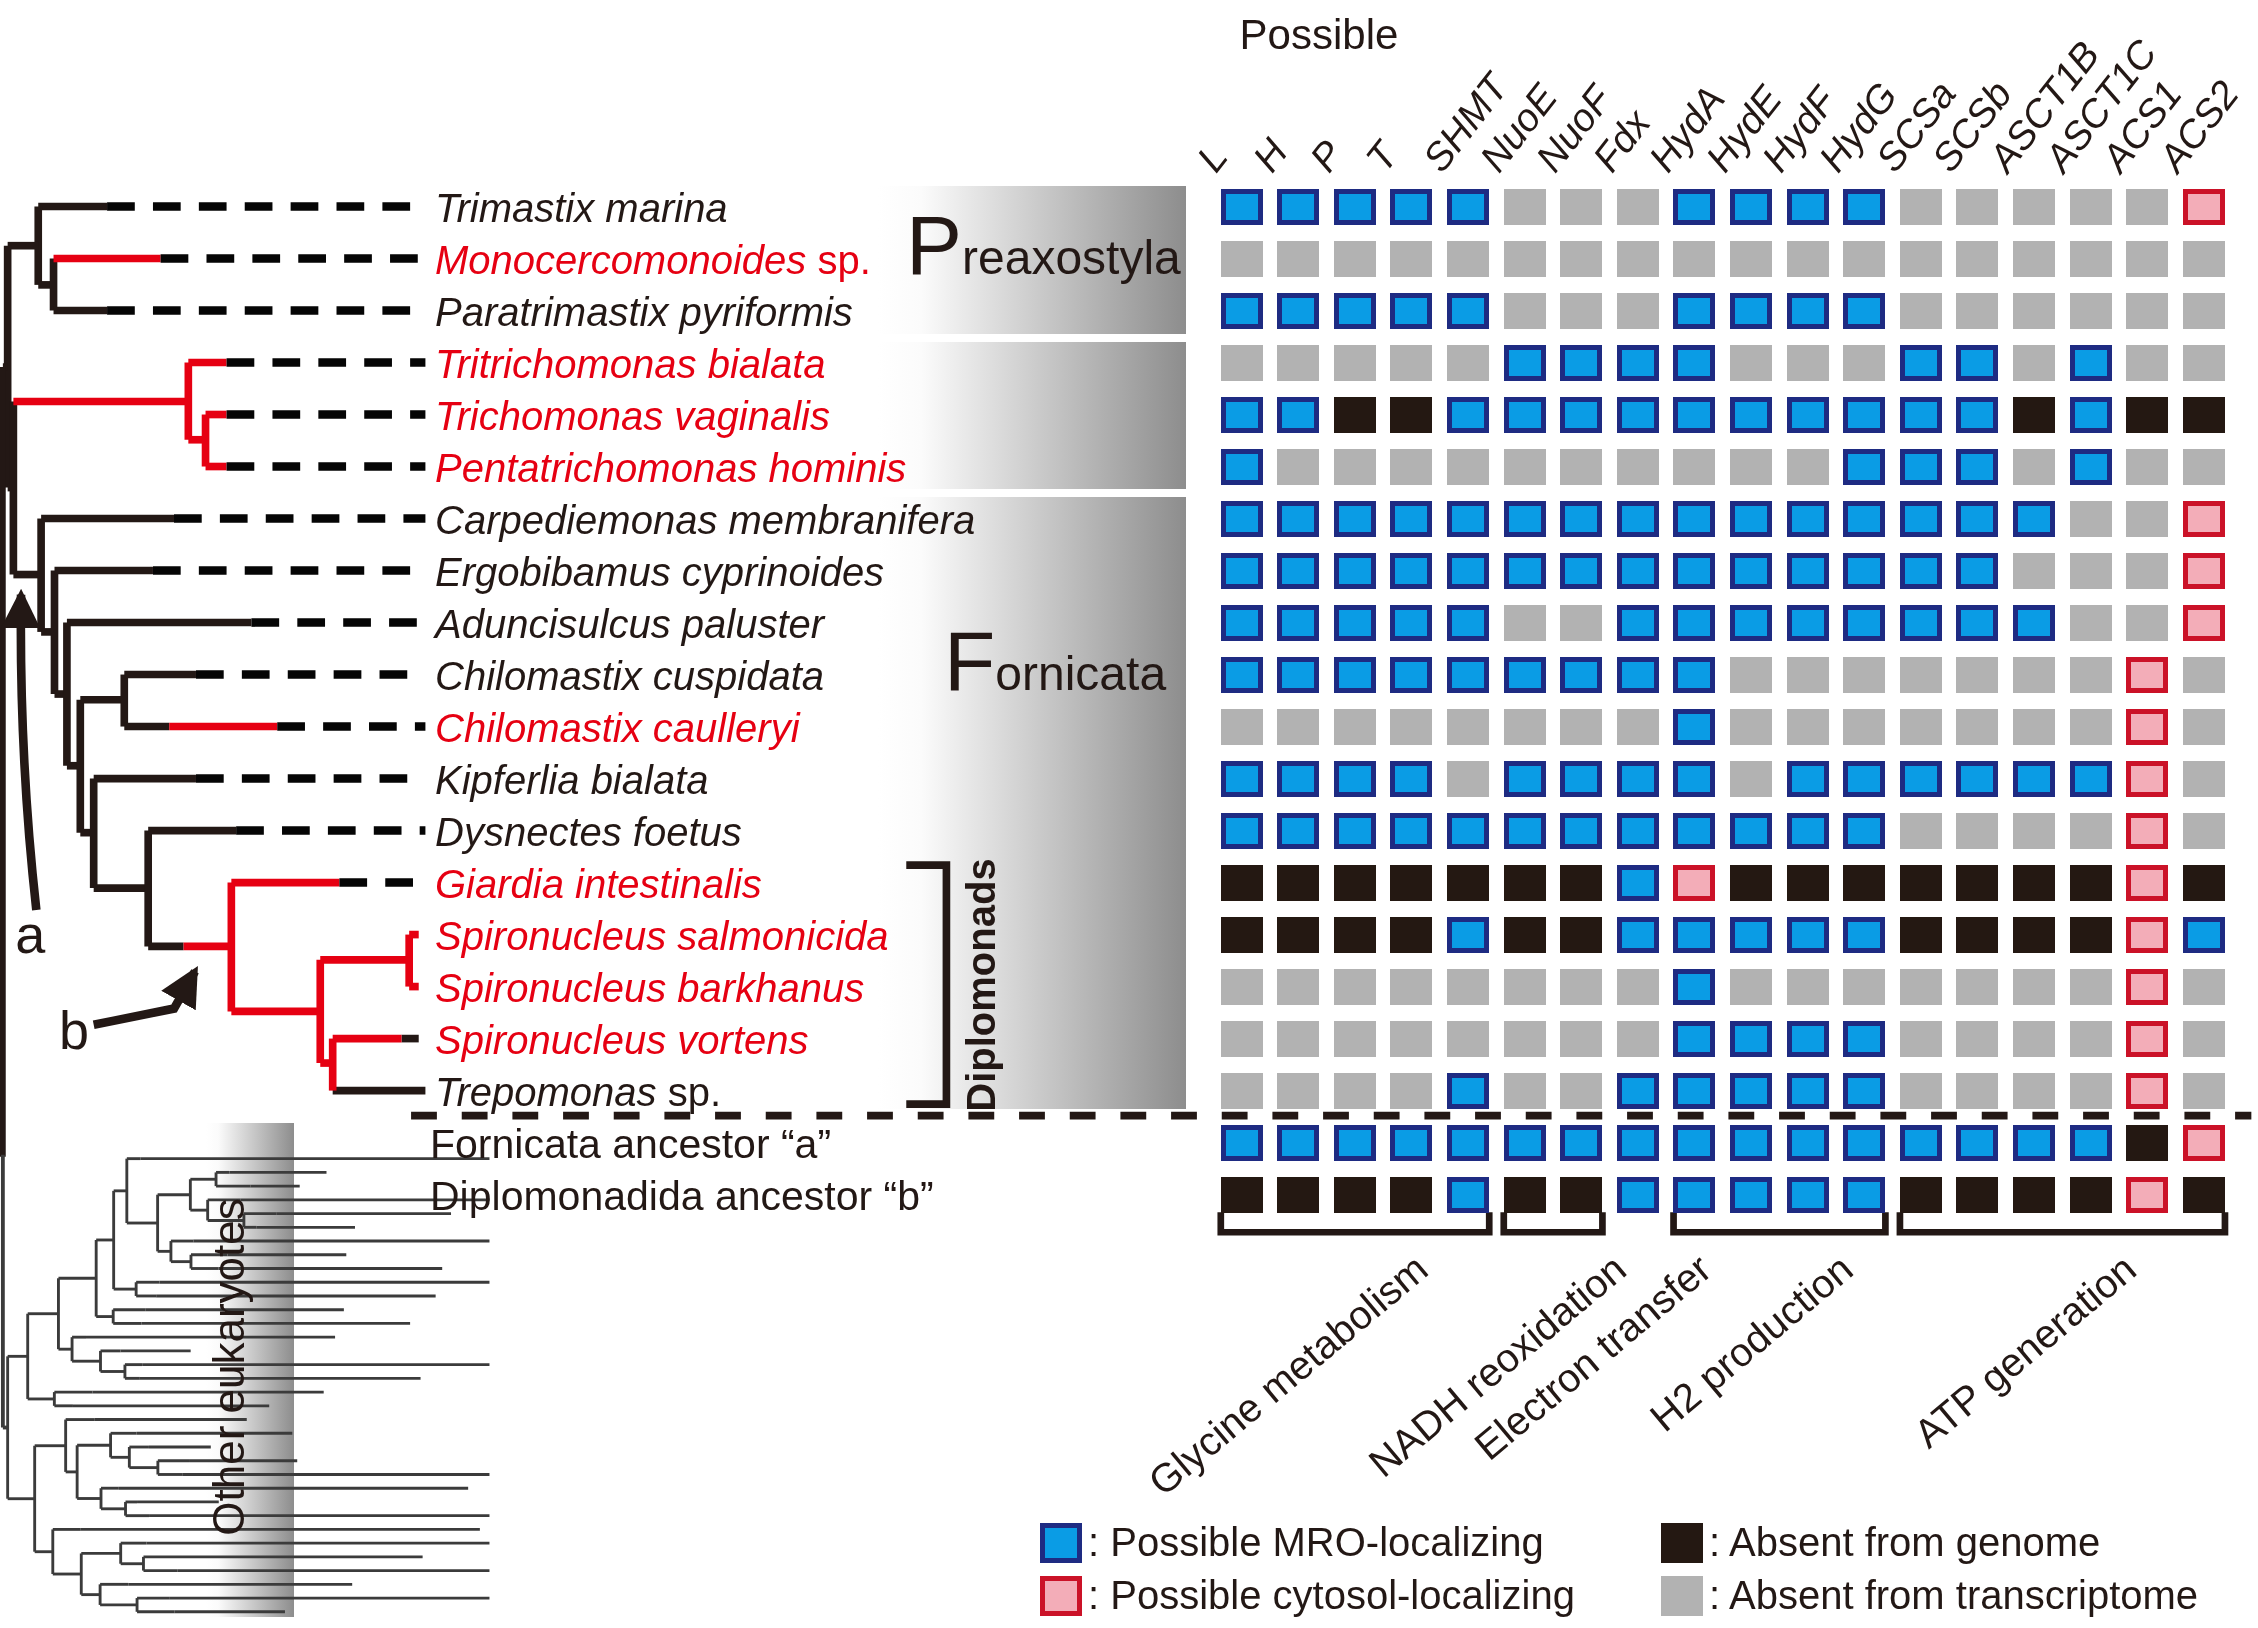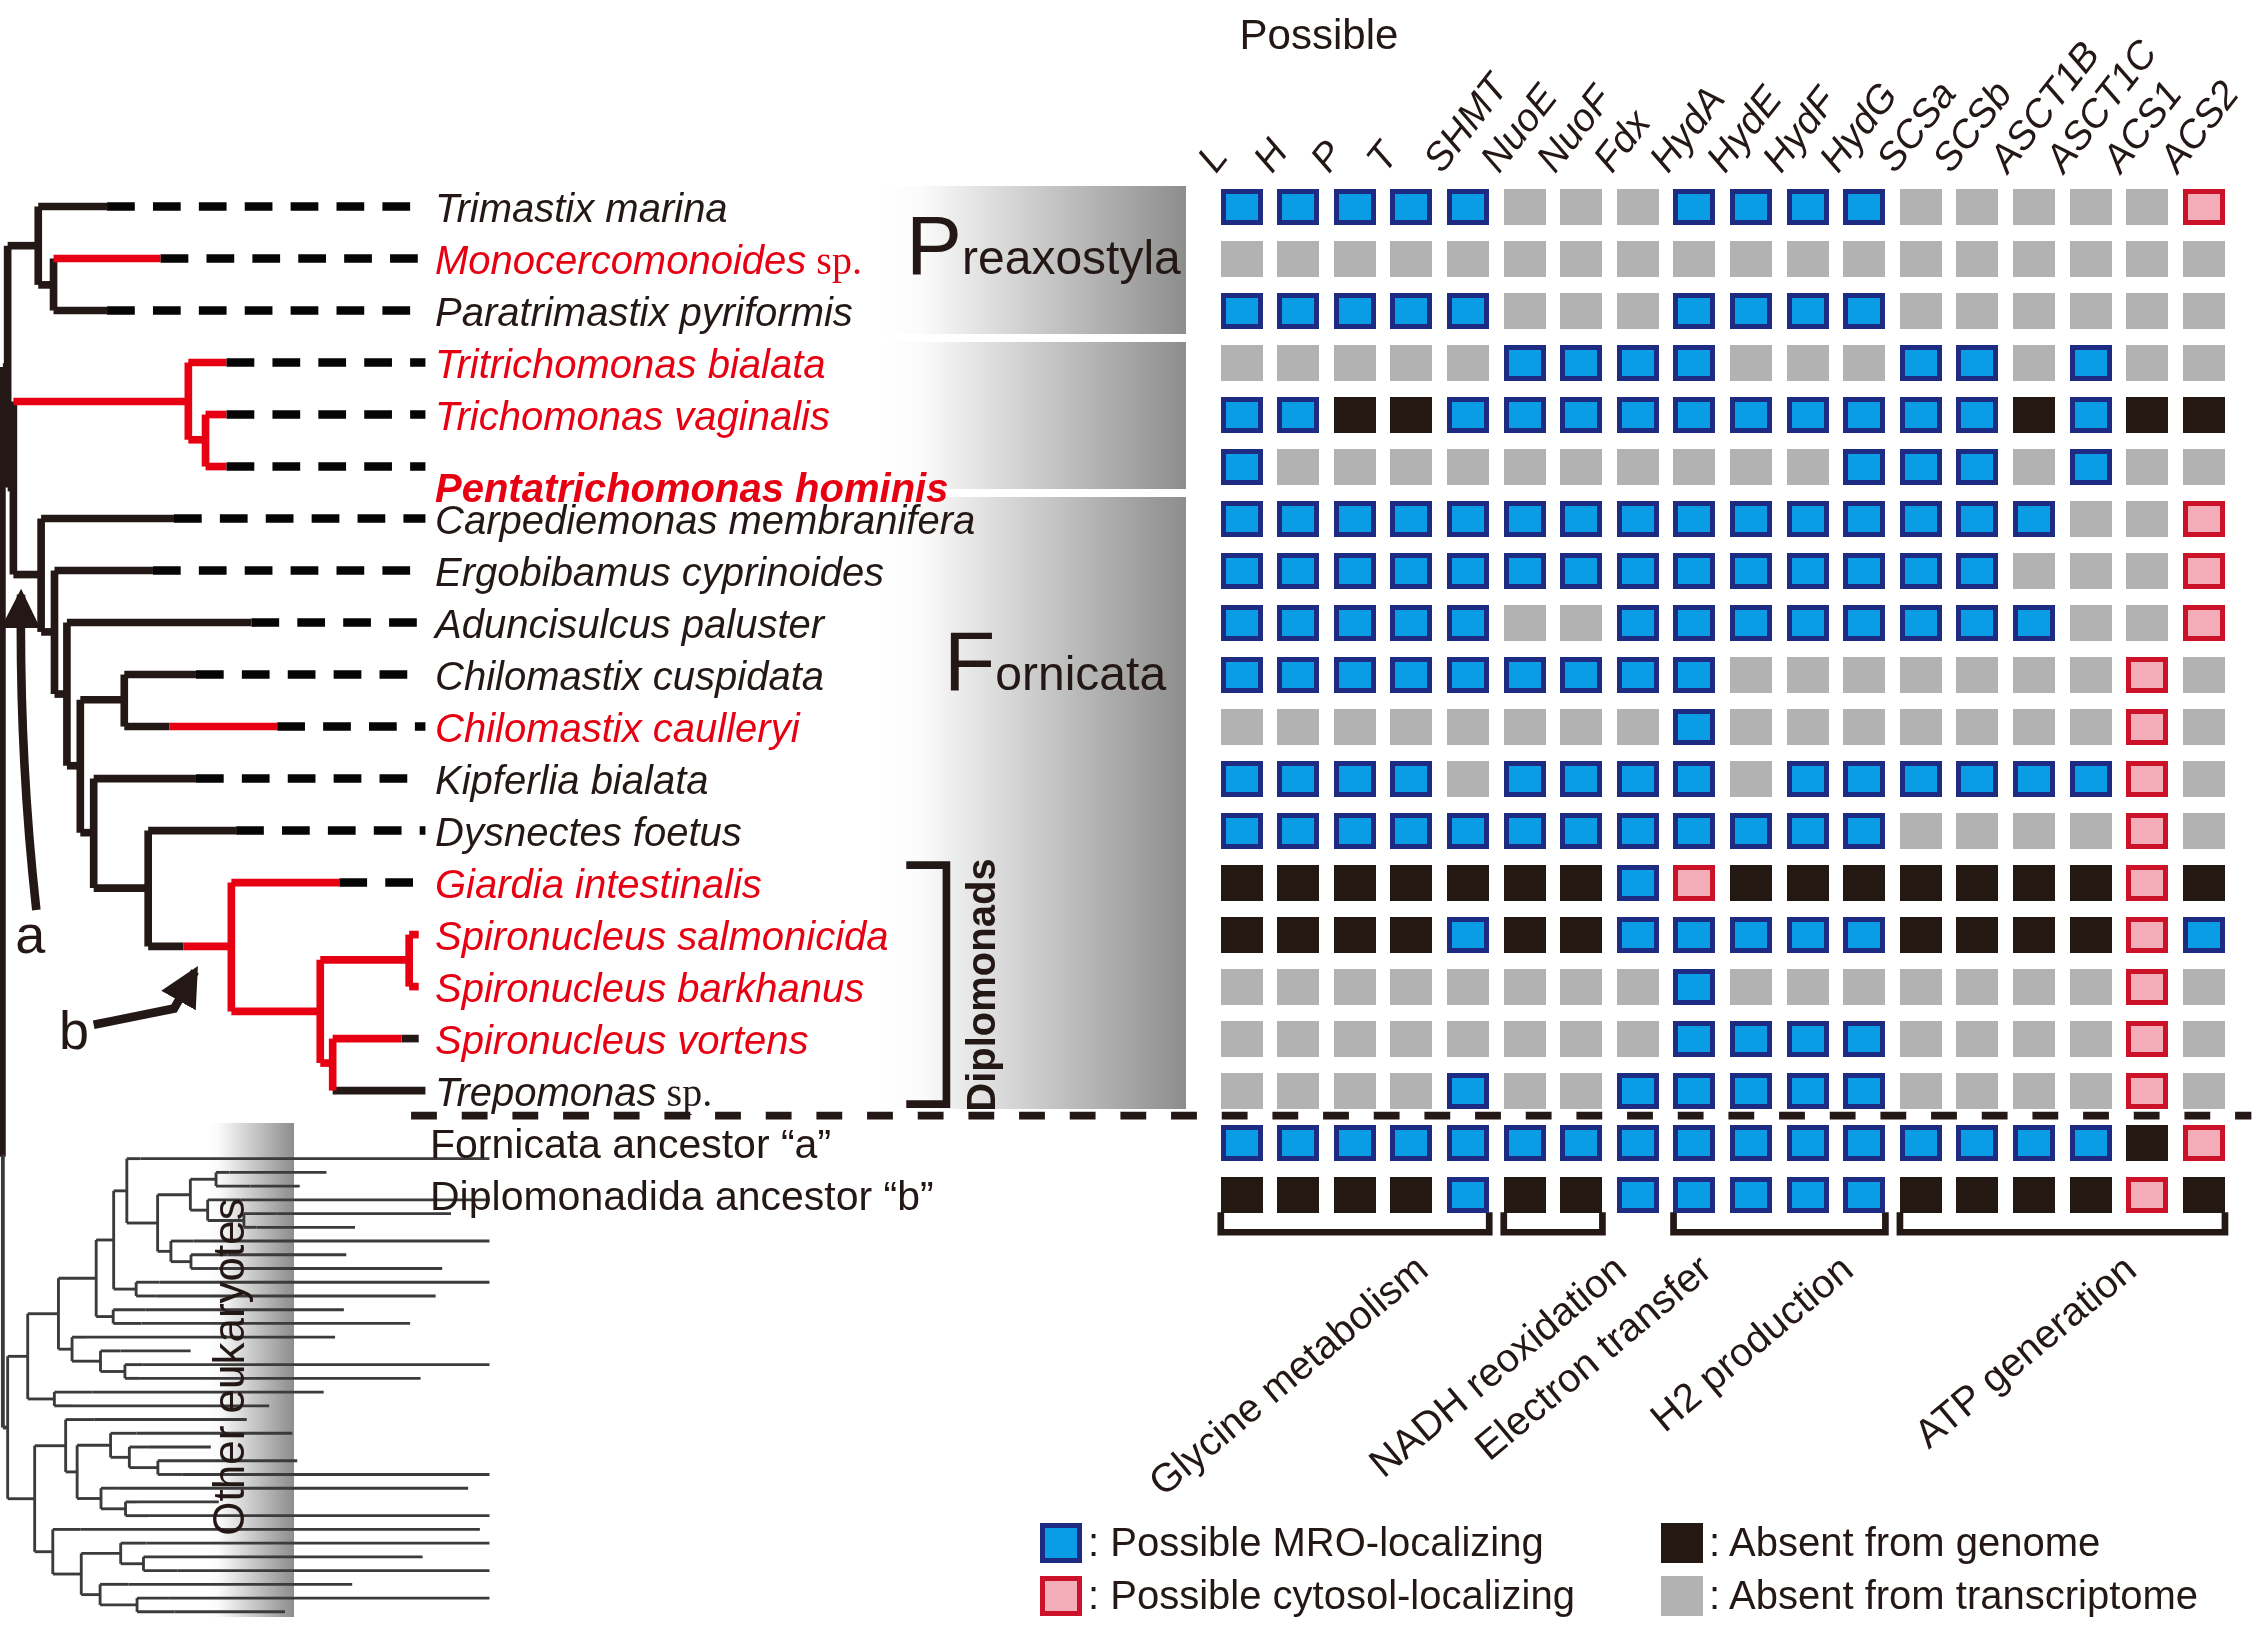--- a/index.html
+++ b/index.html
@@ -8,21 +8,21 @@
   svg{position:absolute;left:0;top:0;}
   
   .cell{position:absolute;width:42px;height:36px;box-sizing:border-box;}
   .c-M{background:var(--mro);border:5.7px solid var(--mroB);}
   .c-C{background:var(--cyt);border:5.7px solid var(--cytB);}
   .c-G{background:var(--gen);}
   .c-T{background:var(--tra);}
   
   .species{position:absolute;left:435px;height:52px;line-height:52px;
            font-style:italic;font-size:40px;white-space:nowrap;}
-  .species .rm{font-style:normal;font-family:Liberation Serif, serif;}
+  .species .rm{font-style:normal;}
   .red{color:var(--red);}
   
   .colhead{position:absolute;height:44px;line-height:44px;font-size:39px;font-style:italic;
            transform-origin:0 100%;transform:rotate(-52deg);white-space:nowrap;}
   
   .gbox{position:absolute;left:878px;width:308px;
         background:linear-gradient(90deg,#ffffff 0%,#fbfbfb 14%,#8d8d8d 100%);}
   .gbox2{position:absolute;background:linear-gradient(90deg,#ffffff 0%,#fbfbfb 14%,#8d8d8d 100%);}
   .glabel{position:absolute;white-space:nowrap;line-height:1;}
   .glabel .big{font-size:84px;}
@@ -303,21 +303,21 @@
       <div class="colhead" style="left: 2128px; top: 136px;">ACS1</div>
       <div class="colhead" style="left: 2185px; top: 136px;">ACS2</div>
     </div>
 
   <div id="speciesnames">
       <div class="species" style="top: 182px;"><span>Trimastix marina</span></div>
       <div class="species red" style="top: 234px;"><span>Monocercomonoides</span><span class="rm"> sp.</span></div>
       <div class="species" style="top: 286px;"><span>Paratrimastix pyriformis</span></div>
       <div class="species red" style="top: 338px;"><span>Tritrichomonas bialata</span></div>
       <div class="species red" style="top: 390px;"><span>Trichomonas vaginalis</span></div>
-      <div class="species red" style="top: 462px; font-weight: bold;"><span>Pentatrichomonas hominis</span></div>
+      <div class="species red" style="top: 442px;"><span>Pentatrichomonas hominis</span></div>
       <div class="species" style="top: 494px;"><span>Carpediemonas membranifera</span></div>
       <div class="species" style="top: 546px;"><span>Ergobibamus cyprinoides</span></div>
       <div class="species" style="top: 598px;"><span>Aduncisulcus paluster</span></div>
       <div class="species" style="top: 650px;"><span>Chilomastix cuspidata</span></div>
       <div class="species red" style="top: 702px;"><span>Chilomastix caulleryi</span></div>
       <div class="species" style="top: 754px;"><span>Kipferlia bialata</span></div>
       <div class="species" style="top: 806px;"><span>Dysnectes foetus</span></div>
       <div class="species red" style="top: 858px;"><span>Giardia intestinalis</span></div>
       <div class="species red" style="top: 910px;"><span>Spironucleus salmonicida</span></div>
       <div class="species red" style="top: 962px;"><span>Spironucleus barkhanus</span></div>

